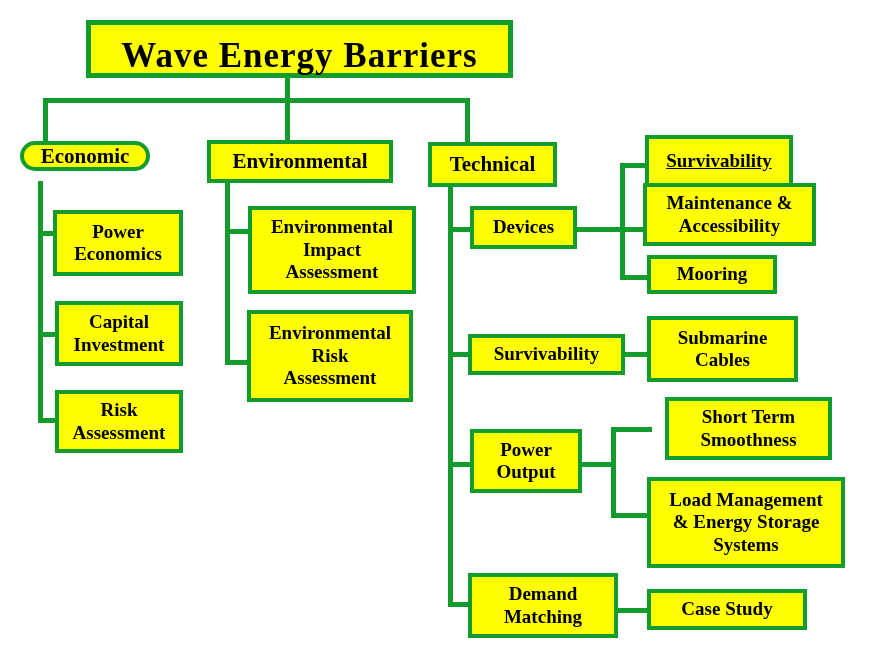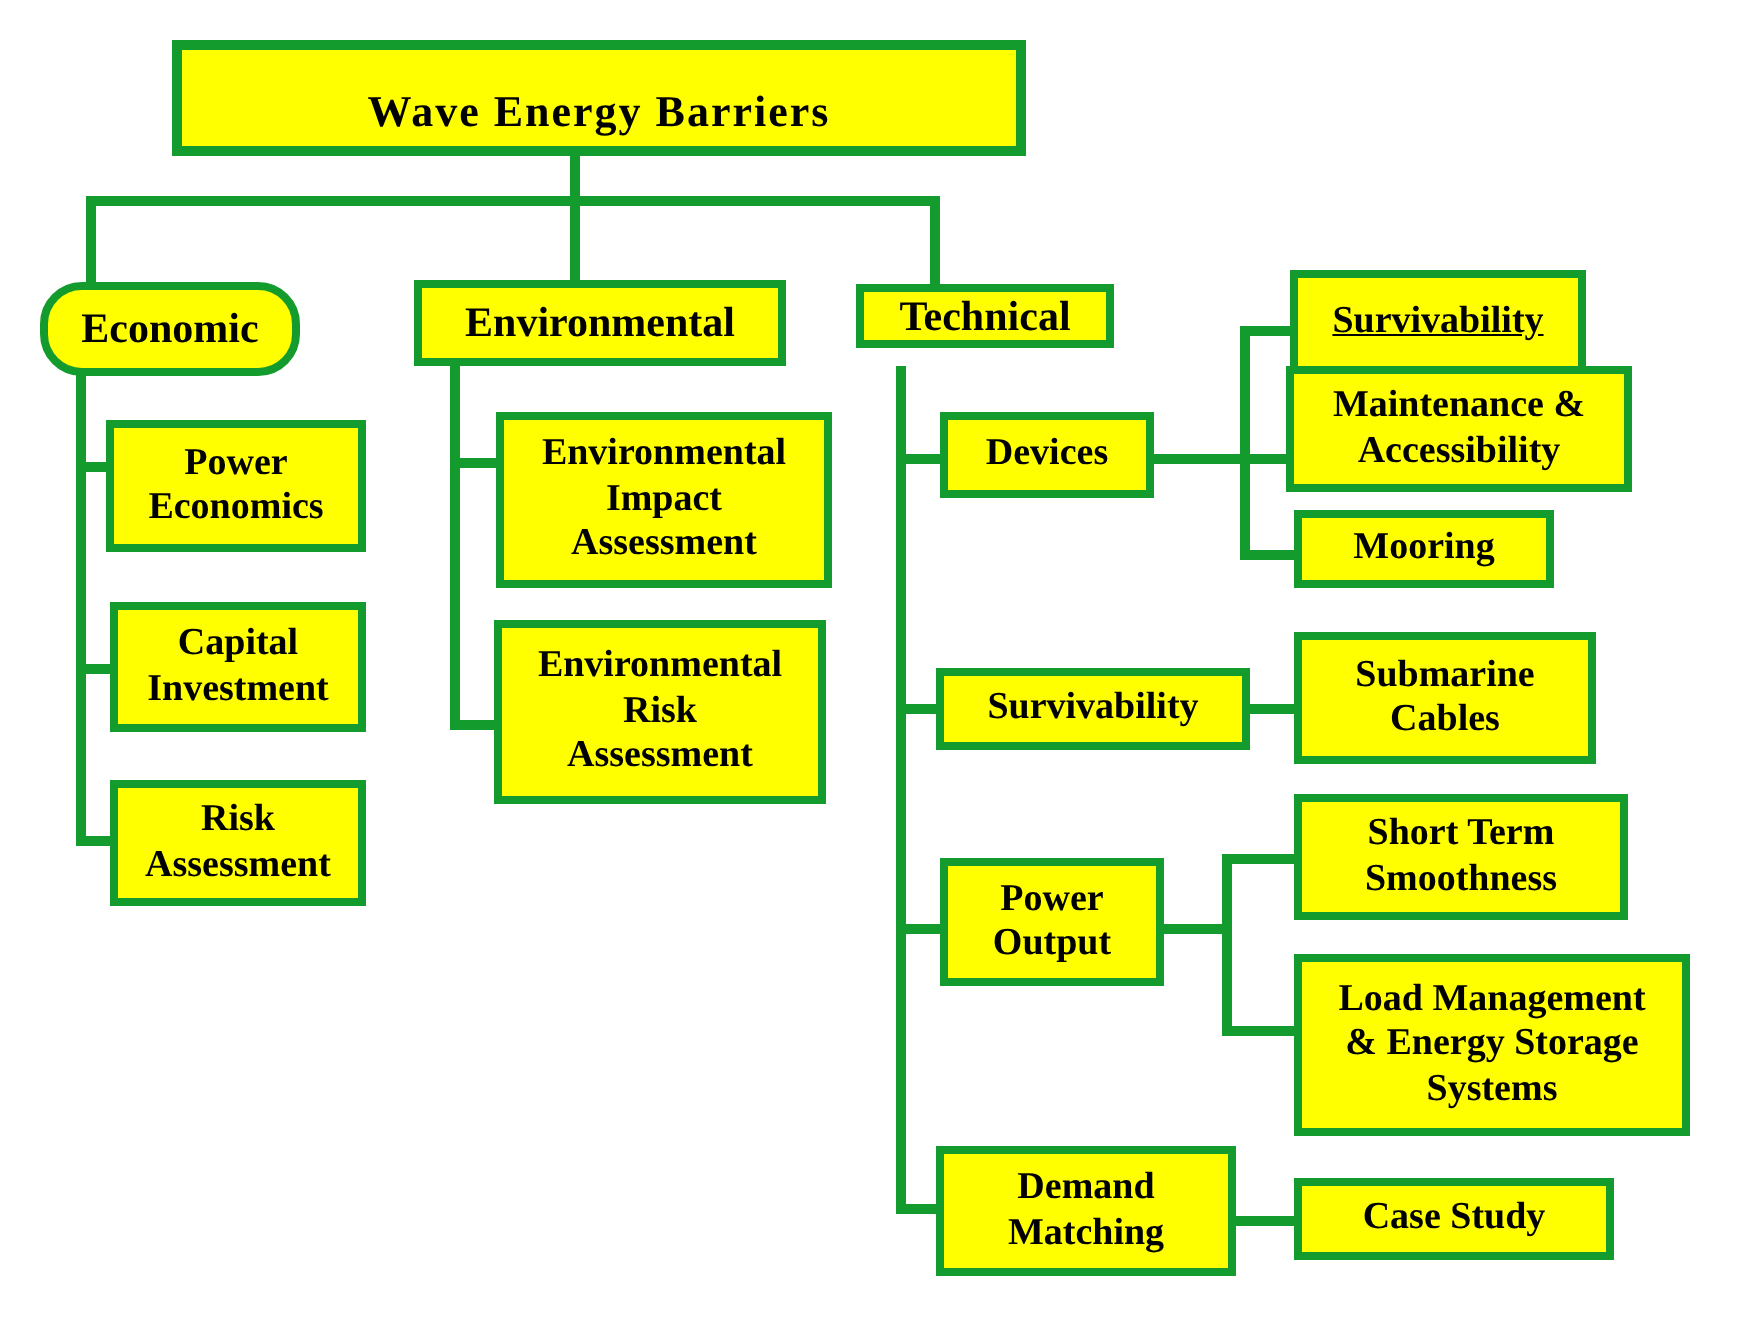--- a/index.html
+++ b/index.html
@@ -30,21 +30,21 @@
     white-space: pre-line;
     font-weight: bold;
     color: #000000;
     line-height: 1.18;
     padding: 0 3px;
   }
   .node.title-box {
     border-width: 5px;
   }
   .node.title-box .lbl {
-    font-size: 22px;
+    font-size: 35px;
     letter-spacing: 1px;
     margin-top: 13px;
   }
   .node.level1 .lbl {
     font-size: 21px;
   }
   .node.child .lbl {
     font-size: 19px;
   }
   .line {
@@ -91,27 +91,27 @@
   <div class="line" style="left:611px; top:427px; width:5px;   height:91px;"></div>
   <div class="line" style="left:611px; top:427px; width:41px;  height:5px;"></div>
   <div class="line" style="left:611px; top:513px; width:41px;  height:5px;"></div>
 
   <div class="line" style="left:615px; top:608px; width:37px;  height:5px;"></div>
 
   <div class="node title-box" style="left:86px; top:20px; width:427px; height:58px;">
     <span class="lbl">Wave Energy Barriers</span>
   </div>
 
-  <div class="node level1" style="left:20px; top:141px; width:130px; height:47px;border-radius:21px;">
+  <div class="node level1" style="left:20px; top:141px; width:130px; height:30px;border-radius:21px;">
     <span class="lbl">Economic</span>
   </div>
   <div class="node level1" style="left:207px; top:140px; width:186px; height:43px;">
     <span class="lbl">Environmental</span>
   </div>
-  <div class="node level1" style="left:428px; top:142px; width:129px; height:32px;">
+  <div class="node level1" style="left:428px; top:142px; width:129px; height:45px;">
     <span class="lbl">Technical</span>
   </div>
 
   <div class="node child" style="left:53px; top:210px; width:130px; height:66px;">
     <span class="lbl">Power
 Economics</span>
   </div>
   <div class="node child" style="left:55px; top:301px; width:128px; height:65px;align-items:center;">
     <span class="lbl">Capital
 Investment</span>
@@ -151,21 +151,21 @@
   </div>
   <div class="node child" style="left:647px; top:316px; width:151px; height:66px;">
     <span class="lbl">Submarine
 Cables</span>
   </div>
 
   <div class="node child" style="left:470px; top:429px; width:112px; height:64px;">
     <span class="lbl">Power
 Output</span>
   </div>
-  <div class="node child" style="left:647px; top:397px; width:167px; height:63px;">
+  <div class="node child" style="left:665px; top:397px; width:167px; height:63px;">
     <span class="lbl">Short Term
 Smoothness</span>
   </div>
   <div class="node child" style="left:647px; top:477px; width:198px; height:91px;">
     <span class="lbl">Load Management
 &amp; Energy Storage
 Systems</span>
   </div>
 
   <div class="node child" style="left:468px; top:573px; width:150px; height:65px;">

